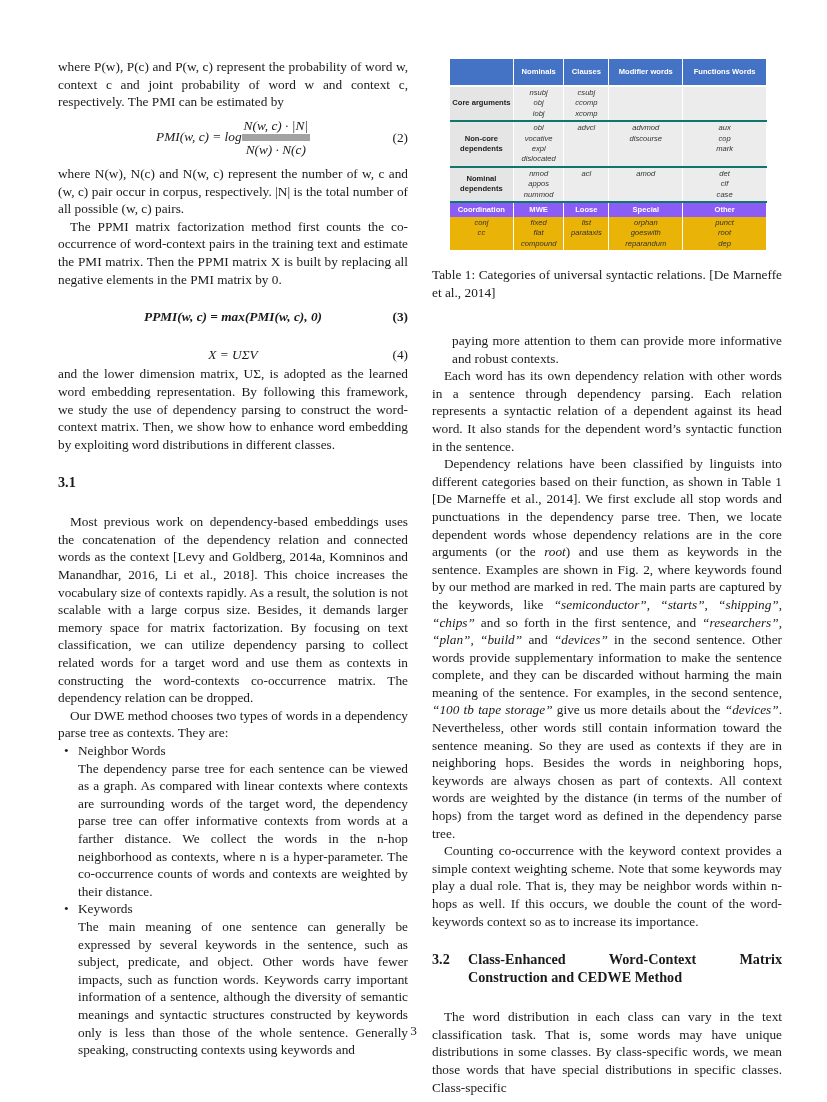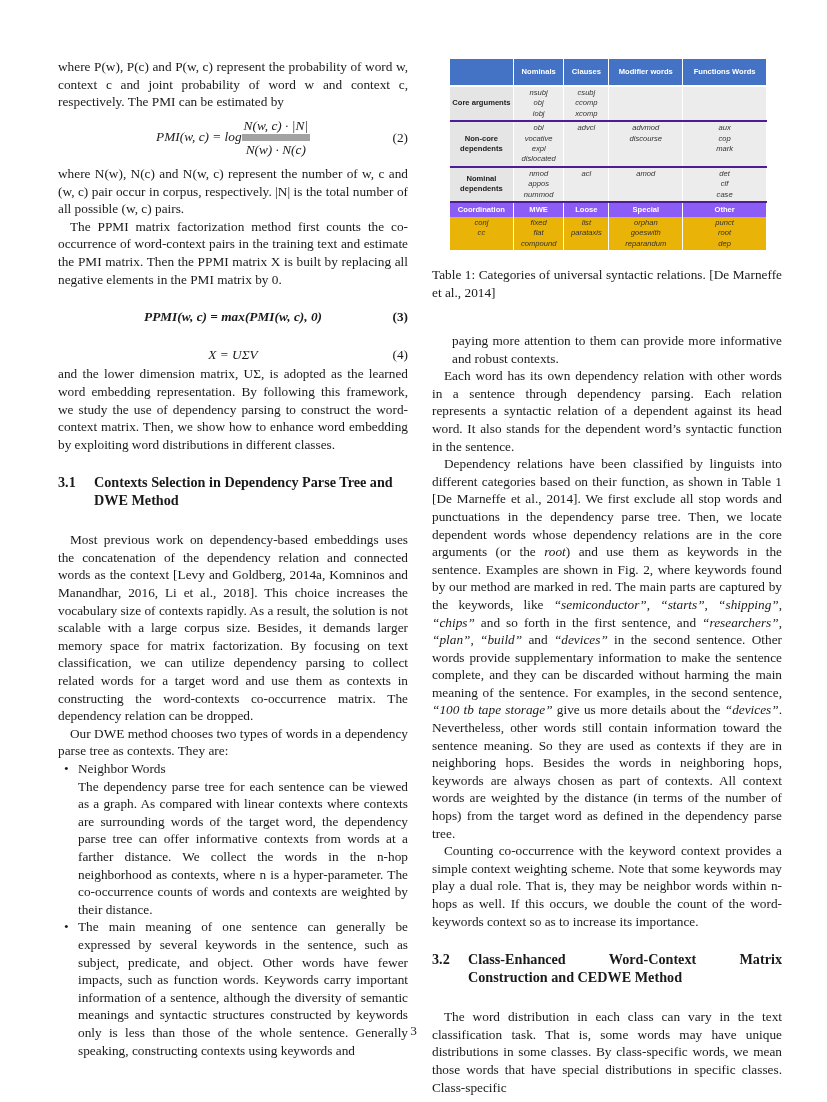--- a/index.html
+++ b/index.html
@@ -24,21 +24,21 @@
   ul li .bullet { position: absolute; left: -14px; top: 0; }
   .it { font-style: italic; }
 
   
   .table-wrap { position: absolute; left: 450px; top: 59px; width: 317px; }
   table { border-collapse: collapse; width: 100%; font-family: "Liberation Sans", "DejaVu Sans", sans-serif; font-size: 7.6px; line-height: 10.4px; }
   th, td { text-align: center; vertical-align: top; padding: 1px 2px; border-right: 1px solid #ffffff; }
   .hdr th { background: #4472c4; color: #ffffff; font-weight: bold; height: 24px; vertical-align: middle; border-bottom: 2px solid #ffffff; }
   .rowlabel { background: #e5e5e5; font-weight: bold; color: #222; vertical-align: middle; width: 20%; }
   .cell { background: #ececec; color: #333; font-style: italic; }
-  .grp td { border-bottom: 2px solid #4c1d95; }
+  .grp td { border-bottom: 2px solid #0f766e; }
   .band th { background: #8b5cf6; color: #ffffff; font-weight: bold; height: 12px; vertical-align: middle; padding: 1px 2px; }
   .lastrow td { background: #eab308; color: #333; font-style: italic; }
   .caption { position: absolute; left: 432px; top: 266px; width: 350px; font-size: 13.3px; line-height: 17.6px; text-align: justify; }
   .pagenum { position: absolute; left: 0; width: 827px; top: 1023px; text-align: center; font-size: 13.3px; }
 </style>
 </head>
 <body>
 
 <div class="col col-left">
   <p>where P(w), P(c) and P(w, c) represent the probability of word w, context c and joint probability of word w and context c, respectively. The PMI can be estimated by</p>
@@ -53,33 +53,33 @@
     <span class="num">(3)</span>
   </div>
   <div class="eq" style="margin:2px 0;">
     <span>X = UΣV</span>
     <span class="num">(4)</span>
   </div>
   <p>and the lower dimension matrix, UΣ, is adopted as the learned word embedding representation. By following this framework, we study the use of dependency parsing to construct the word-context matrix. Then, we show how to enhance word embedding by exploiting word distributions in different classes.</p>
 
   <h3>
     <span class="secnum">3.1</span>
-    <span class="sectitle">Contexts Selection in Dependency Parse Tree and DWE Method</span>
   </h3>
 
   <p class="indent">Most previous work on dependency-based embeddings uses the concatenation of the dependency relation and connected words as the context [Levy and Goldberg, 2014a, Komninos and Manandhar, 2016, Li et al., 2018]. This choice increases the vocabulary size of contexts rapidly. As a result, the solution is not scalable with a large corpus size. Besides, it demands larger memory space for matrix factorization. By focusing on text classification, we can utilize dependency parsing to collect related words for a target word and use them as contexts in constructing the word-contexts co-occurrence matrix. The dependency relation can be dropped.</p>
   <p class="indent">Our DWE method chooses two types of words in a dependency parse tree as contexts. They are:</p>
   <ul>
     <li>
       <span class="bullet">•</span>
       <div>Neighbor Words</div>
       <div style="text-align:justify;">The dependency parse tree for each sentence can be viewed as a graph. As compared with linear contexts where contexts are surrounding words of the target word, the dependency parse tree can offer informative contexts from words at a farther distance. We collect the words in the n-hop neighborhood as contexts, where n is a hyper-parameter. The co-occurrence counts of words and contexts are weighted by their distance.</div>
     </li>
     <li>
       <span class="bullet">•</span>
+      <div>Keywords</div>
       <div style="text-align:justify;">The main meaning of one sentence can generally be expressed by several keywords in the sentence, such as subject, predicate, and object. Other words have fewer impacts, such as function words. Keywords carry important information of a sentence, although the diversity of semantic meanings and syntactic structures constructed by keywords only is less than those of the whole sentence. Generally speaking, constructing contexts using keywords and</div>
     </li>
   </ul>
 </div>
 
 <div class="table-wrap">
   <table>
     <tbody>
         <tr class="hdr">
       <th></th>

